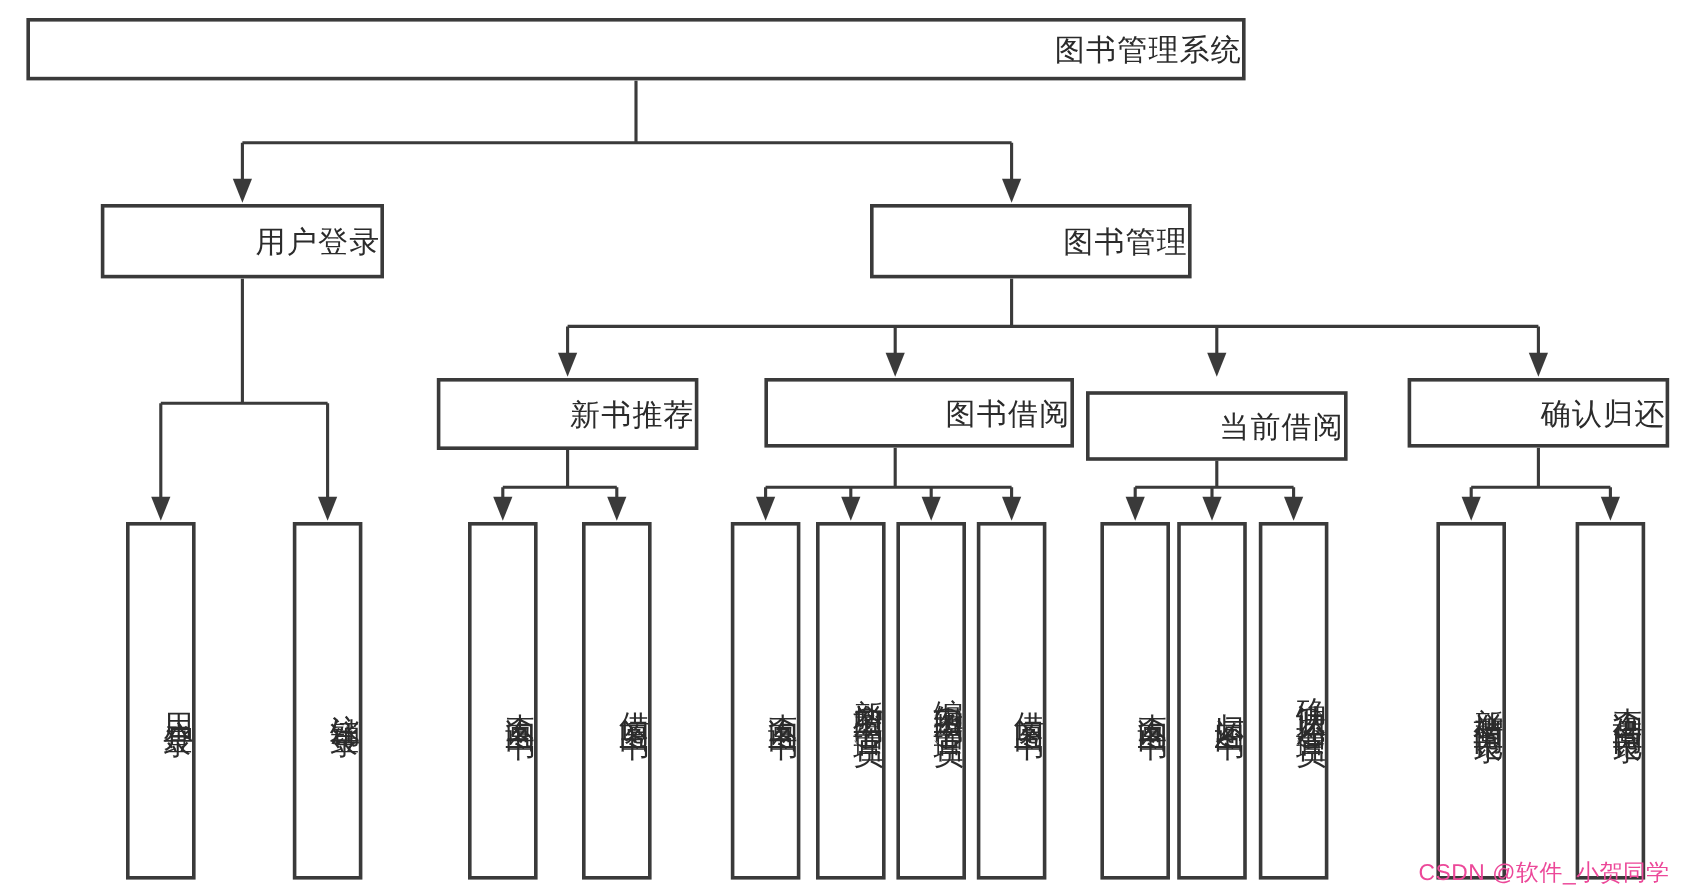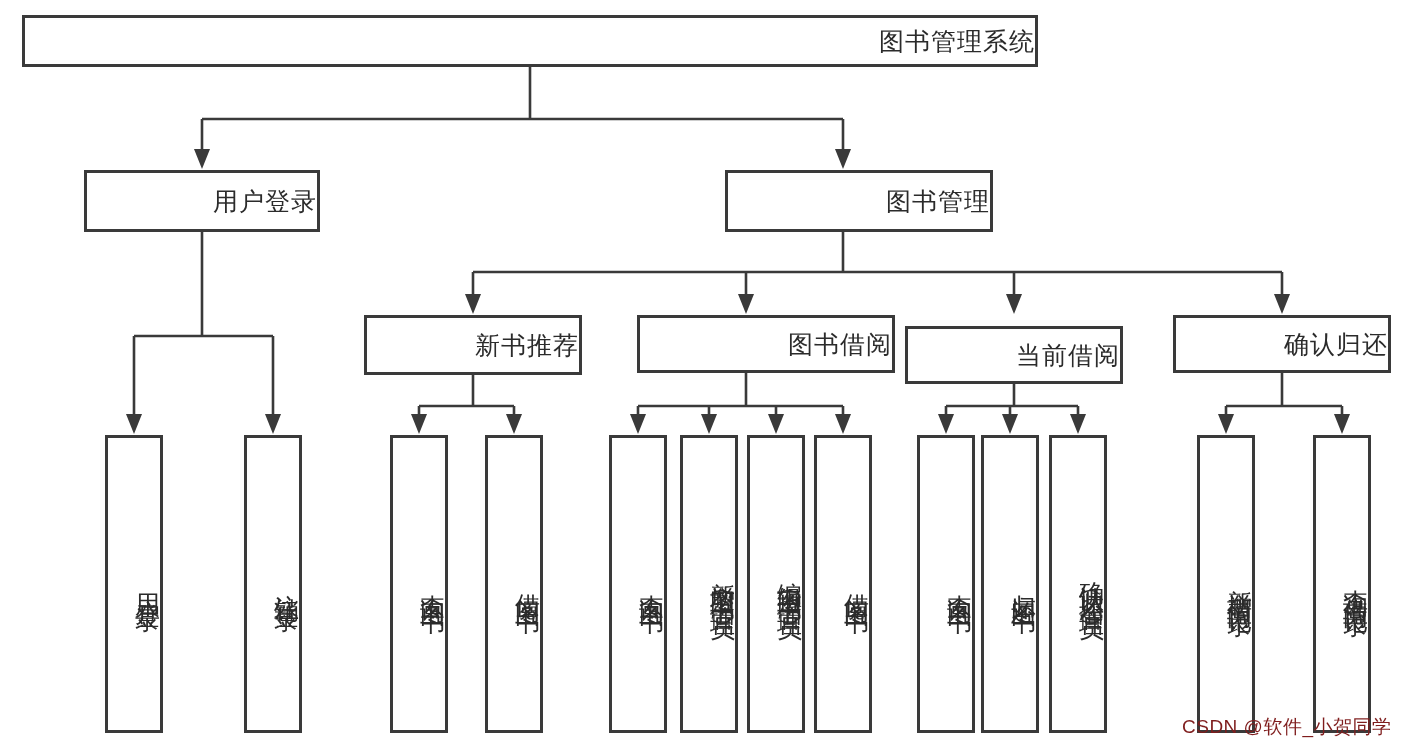--- a/index.html
+++ b/index.html
@@ -39,21 +39,21 @@
     letter-spacing: 5px;
     line-height: 1;
     white-space: nowrap;
   }
   .watermark {
     position: absolute;
     left: 1182px;
     top: 714px;
     font-size: 19px;
     letter-spacing: 0.5px;
-    color: #7f1d1d;
+    color: #ec4899;
     white-space: nowrap;
     z-index: 5;
   }
 </style>
 </head>
 <body>
 
 <div class="stage">
 
   <svg class="connectors" viewBox="0 0 1405 747" xmlns="http://www.w3.org/2000/svg">

